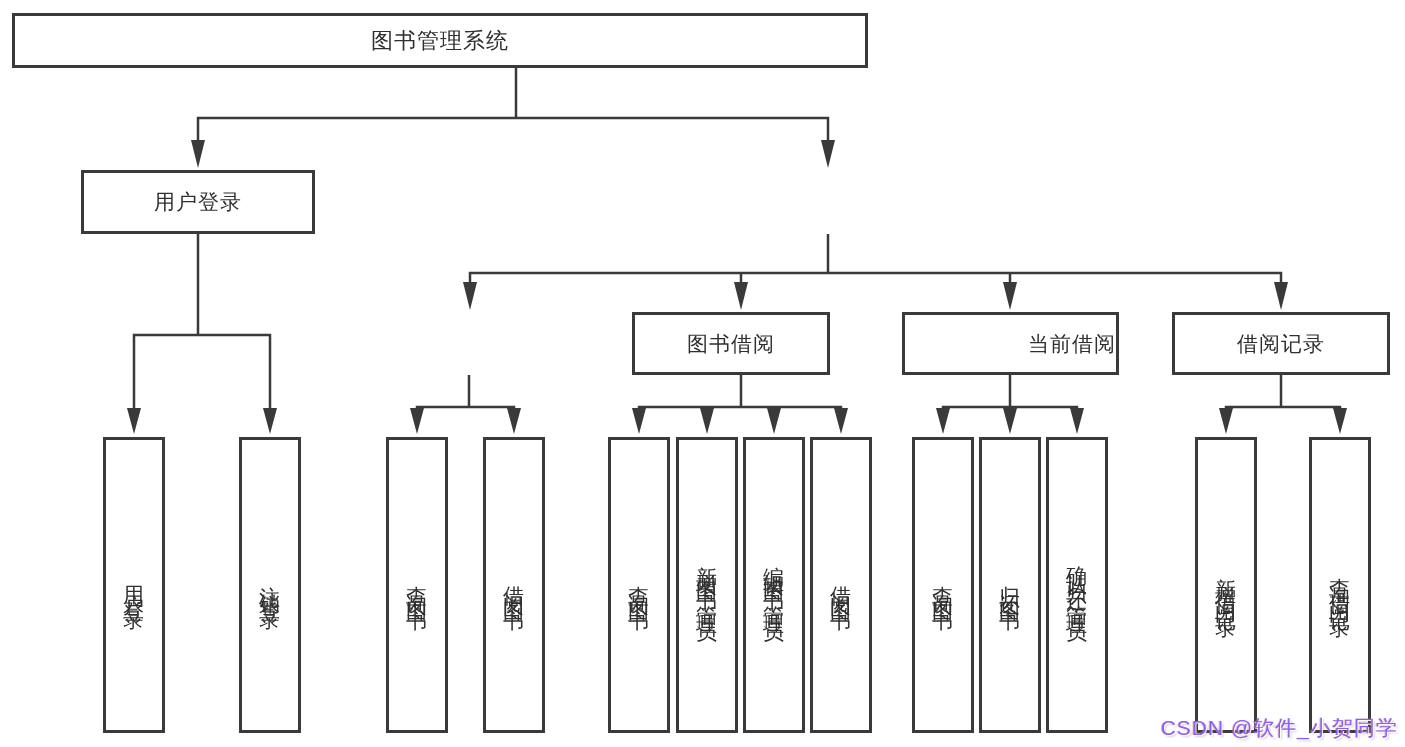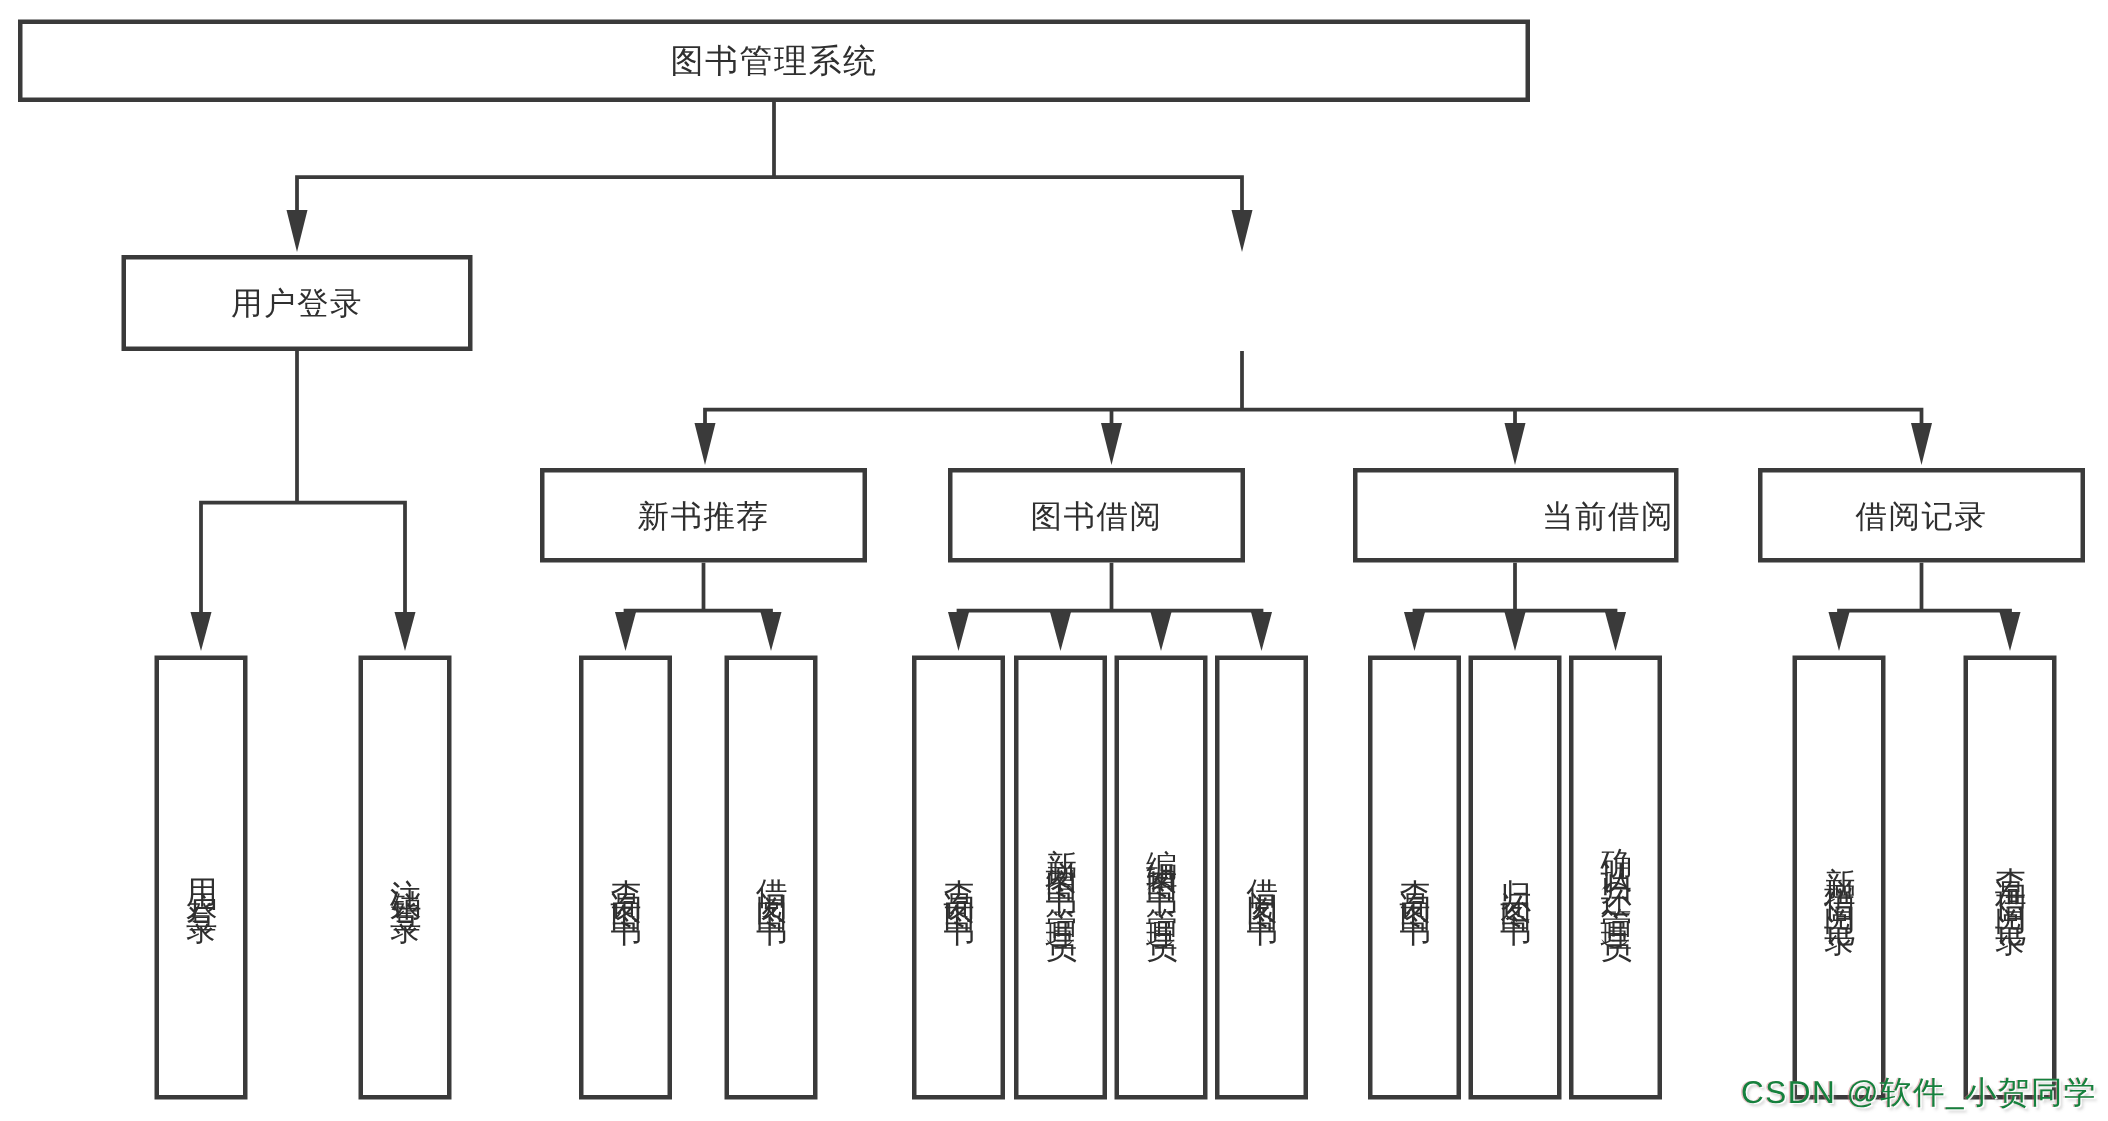--- a/index.html
+++ b/index.html
@@ -58,21 +58,21 @@
     line-height: 1;
     letter-spacing: 8px;
     white-space: nowrap;
   }
   .watermark {
     position: absolute;
     right: 7px;
     bottom: 5px;
     font-size: 21px;
     letter-spacing: 1px;
-    color: #15803d;
+    color: #8b5cf6;
     text-shadow:
       1px 1px 0 rgba(255,255,255,0.9),
       -1px 0 0 rgba(209,116,126,0.45),
       2px 2px 2px rgba(120,120,120,0.35);
     white-space: nowrap;
   }
 </style>
 </head>
 <body>
 
@@ -125,31 +125,28 @@
       <polygon points="767,408 781,408 774,434"></polygon>
       <polygon points="834,408 848,408 841,434"></polygon>
       <polygon points="936,408 950,408 943,434"></polygon>
       <polygon points="1003,408 1017,408 1010,434"></polygon>
       <polygon points="1070,408 1084,408 1077,434"></polygon>
       <polygon points="1219,408 1233,408 1226,434"></polygon>
       <polygon points="1333,408 1347,408 1340,434"></polygon>
     </g>
   </svg>
 
-  <div class="node root" style="left:12px; top:13px; width:1008px; height:55px;">
+  <div class="node root" style="left:12px; top:13px; width:856px; height:55px;">
     <span>图书管理系统</span>
   </div>
 
   <div class="node" style="left:81px; top:170px; width:234px; height:64px;">
     <span>用户登录</span>
   </div>
 
-  <div class="node" style="left:360px; top:312px; width:218px; height:63px;">
-    <span>新书推荐</span>
-  </div>
   <div class="node" style="left:632px; top:312px; width:198px; height:63px;">
     <span>图书借阅</span>
   </div>
   <div class="node" style="left:902px; top:312px; width:217px; height:63px;justify-content:flex-end;">
     <span>当前借阅</span>
   </div>
   <div class="node" style="left:1172px; top:312px; width:218px; height:63px;">
     <span>借阅记录</span>
   </div>
 

